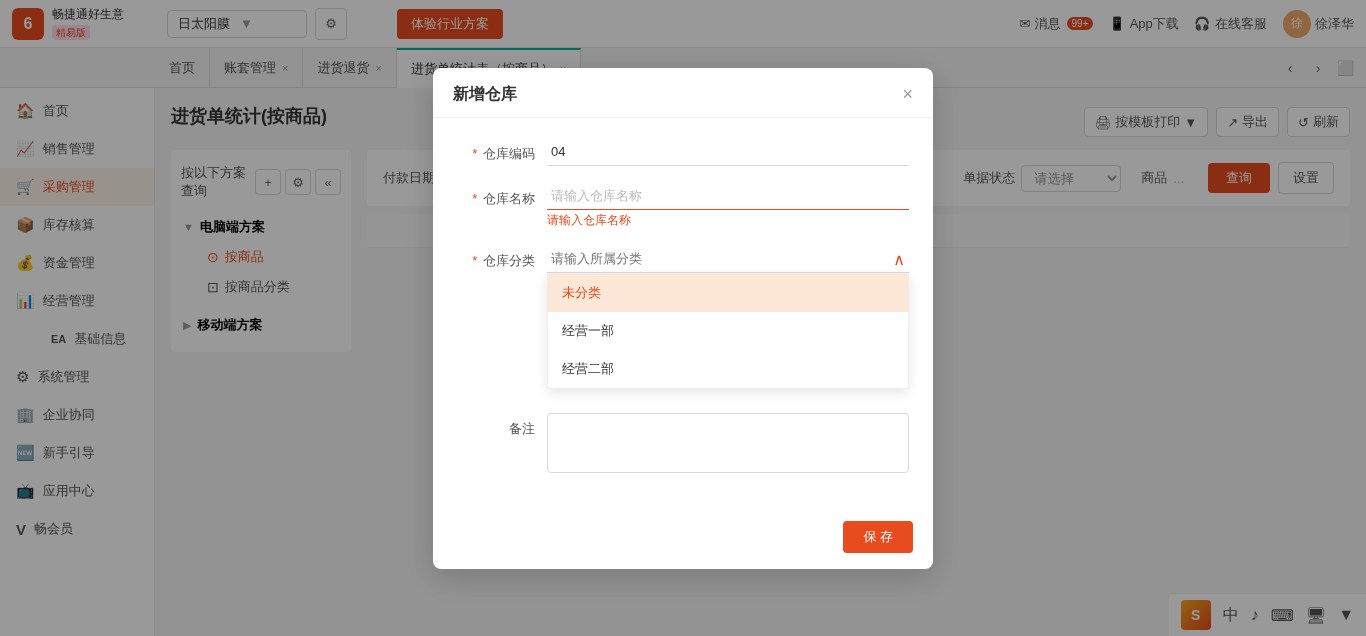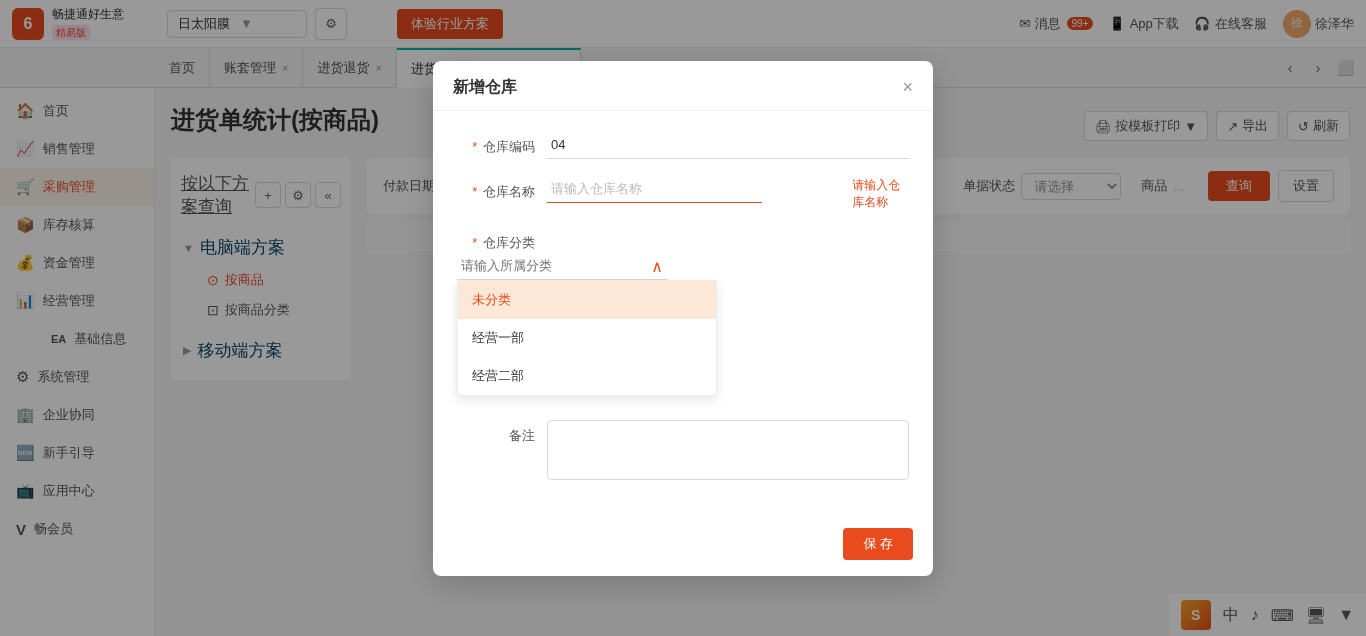--- a/index.html
+++ b/index.html
@@ -115,23 +115,23 @@
 
     
     .content-area {
       flex: 1;
       background: #f5f5f5;
       padding: 16px;
       overflow: auto;
       position: relative;
     }
     .page-title {
-      font-size: 24px; font-weight: 600; color: #333; margin-bottom: 12px;
-    }
-    .scheme-label { color: #555; font-size: 17px; text-decoration: underline; }
+      font-size: 18px; font-weight: 600; color: #333; margin-bottom: 12px;
+    }
+    .scheme-label { color: #555; font-size: 13px; }
     .icon-btn {
       width: 26px; height: 26px; border: 1px solid #d9d9d9; border-radius: 4px;
       display: flex; align-items: center; justify-content: center; cursor: pointer; color: #666;
       background: #fff;
     }
     .query-btn {
       background: #e84c1e; color: #fff; border: none; border-radius: 4px;
       padding: 6px 18px; cursor: pointer; font-size: 13px;
     }
     .settings-btn {
@@ -167,21 +167,21 @@
       background: #fff; border-radius: 4px;
       margin-right: 8px; padding: 8px 0;
     }
     .scheme-section {
       padding: 4px 0;
     }
     .scheme-header {
       display: flex; align-items: center; padding: 6px 12px; cursor: pointer;
     }
     .scheme-header .arrow { margin-right: 6px; color: #999; font-size: 11px; }
-    .scheme-header .text { color: #0c4a6e; font-size: 17px; }
+    .scheme-header .text { color: #000000; font-size: 13px; font-weight: bold; }
     .scheme-sub {
       padding-left: 28px;
     }
     .scheme-sub-item {
       display: flex; align-items: center; padding: 6px 8px; cursor: pointer; color: #555; font-size: 13px;
     }
     .scheme-sub-item.active { color: #e84c1e; }
     .scheme-sub-item .icon { margin-right: 6px; font-size: 14px; }
 
     
@@ -513,34 +513,34 @@
     <div class="dialog-body">
 
       <div class="form-row">
         <div class="form-label">
           <span class="required-star">*</span>
           <span>仓库编码</span>
         </div>
         <input type="text" class="form-input" value="04" style="">
       </div>
 
-      <div class="form-row" style="flex-direction:row;justify-content:space-between;">
+      <div class="form-row" style="flex-direction:column;justify-content:space-between;">
         <div style="display:flex;align-items:center;width:100%;">
           <div class="form-label">
             <span class="required-star">*</span>
             <span>仓库名称</span>
           </div>
           <input type="text" class="form-input error" placeholder="请输入仓库名称" style="">
         </div>
         <div style="padding-left:90px;">
           <span class="error-msg">请输入仓库名称</span>
         </div>
       </div>
 
-      <div class="form-row" style="position:relative;flex-direction:column;">
+      <div class="form-row" style="position:relative;">
         <div class="form-label">
           <span class="required-star">*</span>
           <span>仓库分类</span>
         </div>
         <div class="form-select-wrap">
           <input type="text" class="form-select-input" placeholder="请输入所属分类" style="">
           <span class="select-arrow">∧</span>
           
           <div class="dropdown-list">
             <div class="dropdown-item selected">未分类</div>

